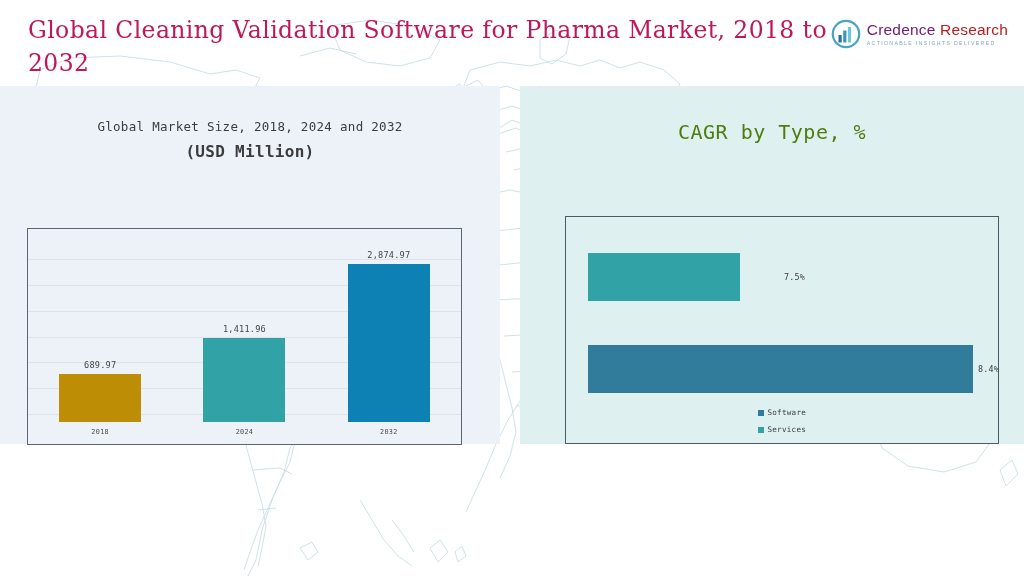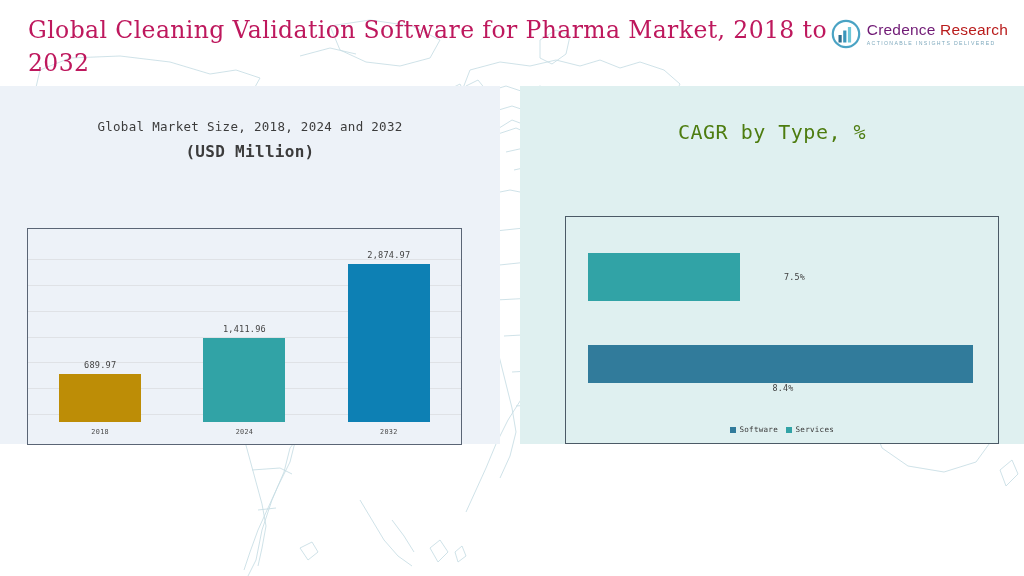--- a/index.html
+++ b/index.html
@@ -84,28 +84,28 @@
   
   .chart-right{
     position:absolute;left:45px;top:130px;width:434px;height:228px;
     border:1.3px solid #4b5a66;box-sizing:border-box;z-index:3;background:transparent;
   }
   .hbars{position:absolute;left:0;top:0;width:100%;height:185px;}
   .hrow{position:absolute;left:22px;height:48px;display:flex;align-items:center;}
   .hrow .hbar{height:100%;}
   .hrow .hval{font-size:8.4px;color:#3d3d3d;margin-left:5px;white-space:nowrap;letter-spacing:.2px;}
   .hrow.r1{top:36px;gap:39px;}
-  .hrow.r2{top:128px;flex-direction:column;}
+  .hrow.r2{top:128px;}
   .hbar.services{background:#31a3a6;}
   .hbar.software{background:#317b9b;}
 
   .legend{
     position:absolute;left:0;bottom:9px;width:100%;
     display:flex;align-items:center;justify-content:center;gap:8px;
-    font-size:7.6px;color:#3b3b3b;letter-spacing:.25px;
+    font-size:7.6px;color:#3b3b3b;letter-spacing:.25px;flex-direction:column;
   }
   .legend .li{display:flex;align-items:center;gap:3.5px;}
   .legend .sw{width:6px;height:6px;display:inline-block;}
   .sw.software{background:#317b9b;}
   .sw.services{background:#31a3a6;}
 </style>
 </head>
 <body>
 
 <div id="root">

